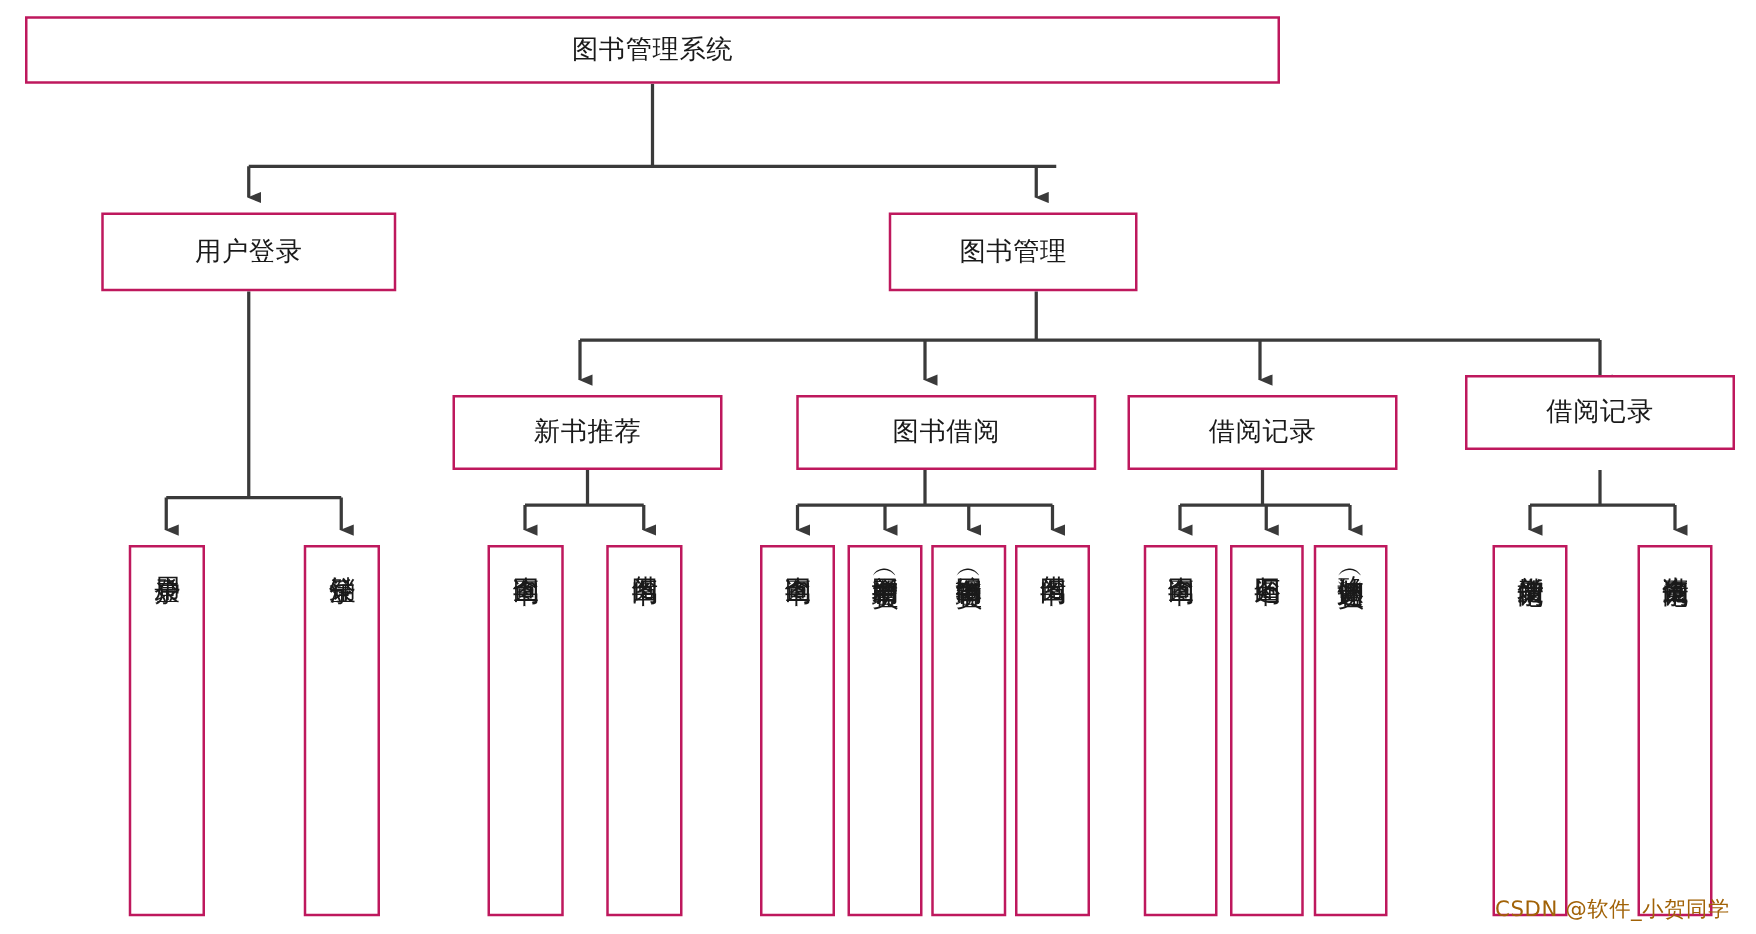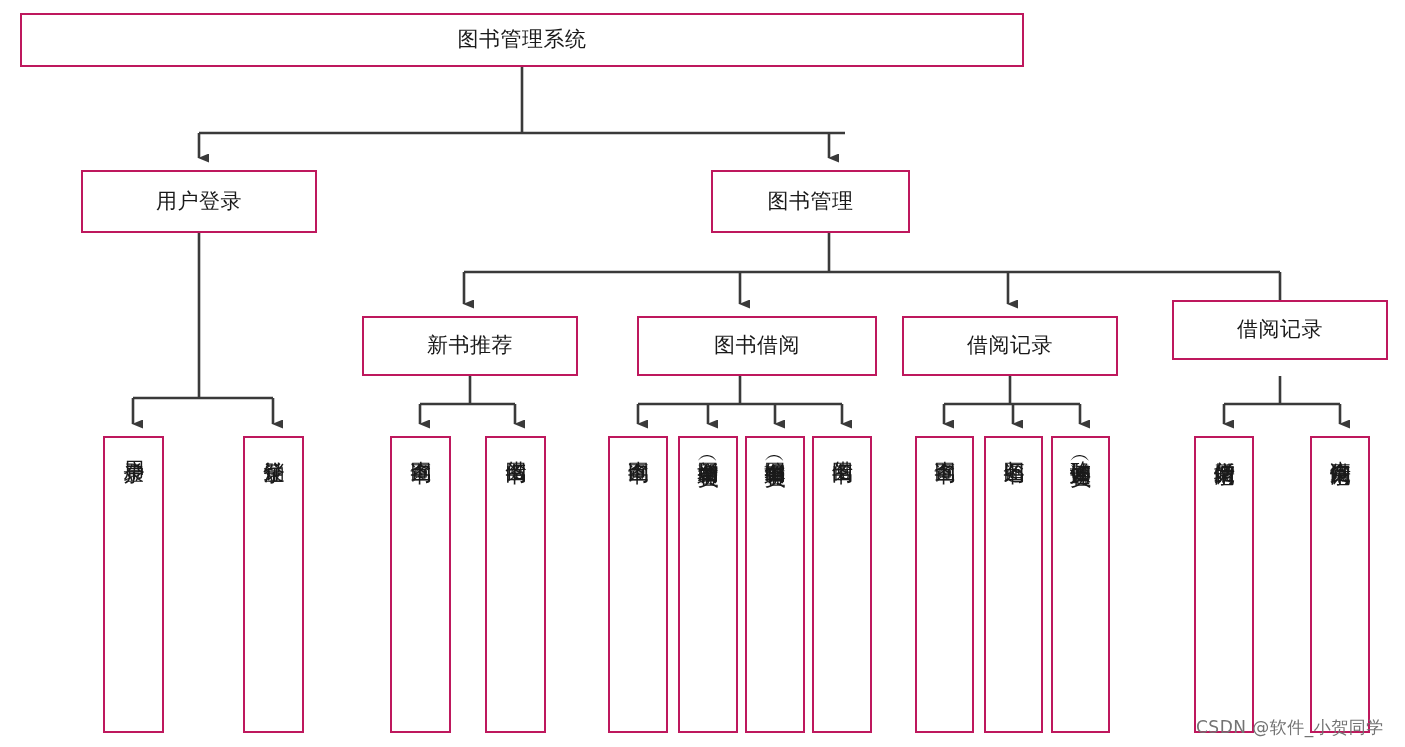--- a/index.html
+++ b/index.html
@@ -59,21 +59,21 @@
     letter-spacing: 1px;
     white-space: nowrap;
     transform: none;
   }
   .node-box.vertical.tall-text .node-label {
     line-height: 1.24;
   }
   .watermark {
     position: absolute;
     font-size: 17px;
-    color: #737373;
+    color: #a16207;
     letter-spacing: 0.5px;
     white-space: nowrap;
     user-select: none;
   }
 </style>
 </head>
 <body>
 
 <div id="diagram-root">
 

